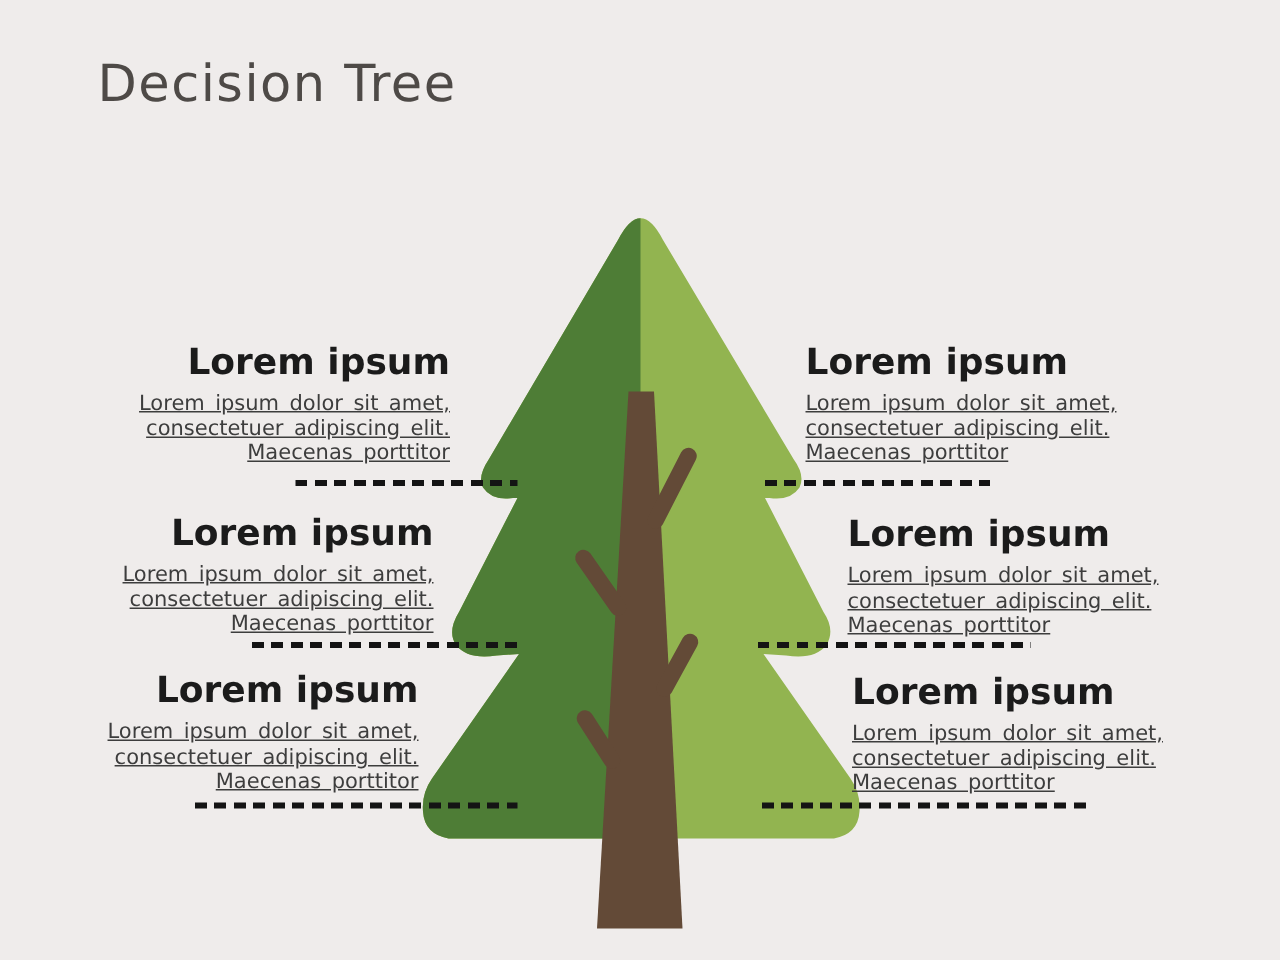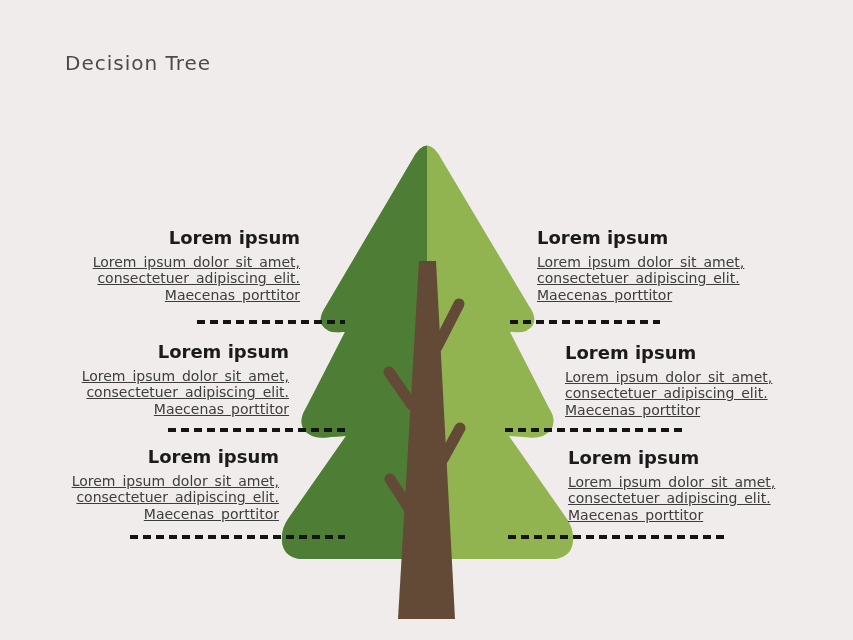--- a/index.html
+++ b/index.html
@@ -4,30 +4,30 @@
 <style>
   html,body{margin:0;padding:0;}
   body{font-family:"DejaVu Sans","Liberation Sans",sans-serif;}
   .slide{
     position:relative;
     width:853px;height:640px;
     background:var(--c-background,#efeceb);
     overflow:hidden;
   }
   .title{
-    position:absolute;left:65px;top:51px;
-    font-size:20px;letter-spacing:1px;
+    position:absolute;left:65px;top:36px;
+    font-size:34px;letter-spacing:1px;
     color:var(--c-title,#4e4a47);
     font-weight:400;margin:0;
   }
   .tree-svg{position:absolute;left:0;top:0;}
 
   .tblock{position:absolute;width:250px;}
   .tblock .bh{
-    font-size:18px;font-weight:bold;line-height:1.2;
+    font-size:24px;font-weight:bold;line-height:1.2;
     color:var(--c-heading,#1b1b1b);
     margin-bottom:5px;
   }
   .tblock .bb{
     font-size:14px;line-height:1.2;
     color:var(--c-body,#3d3d3d);
     white-space:pre-line;
     word-spacing:2.5px;
     text-decoration:underline;
   }

